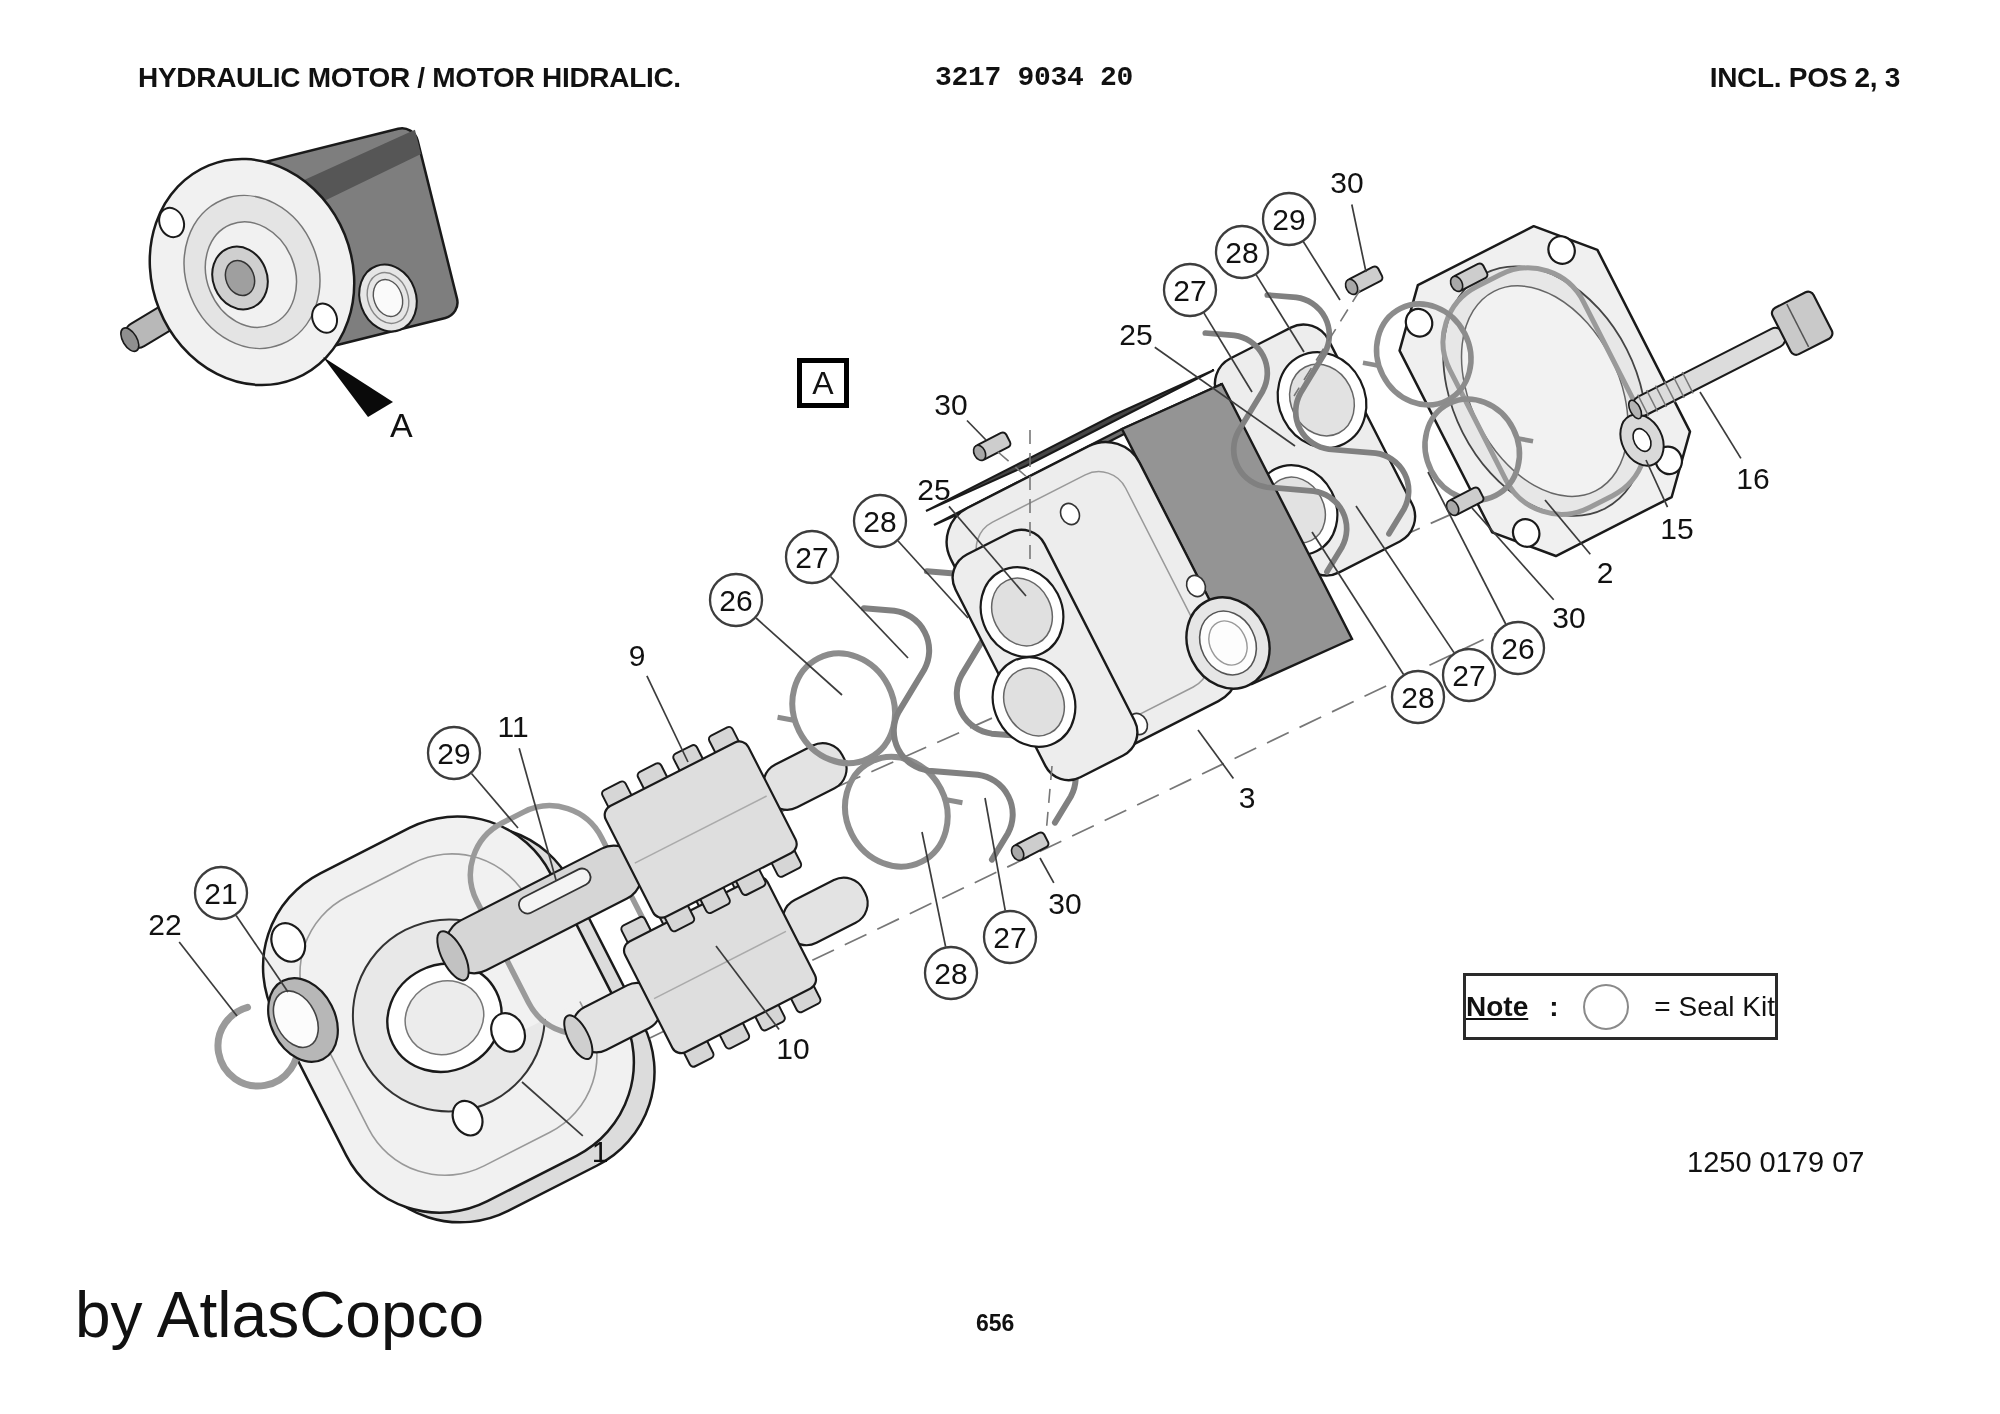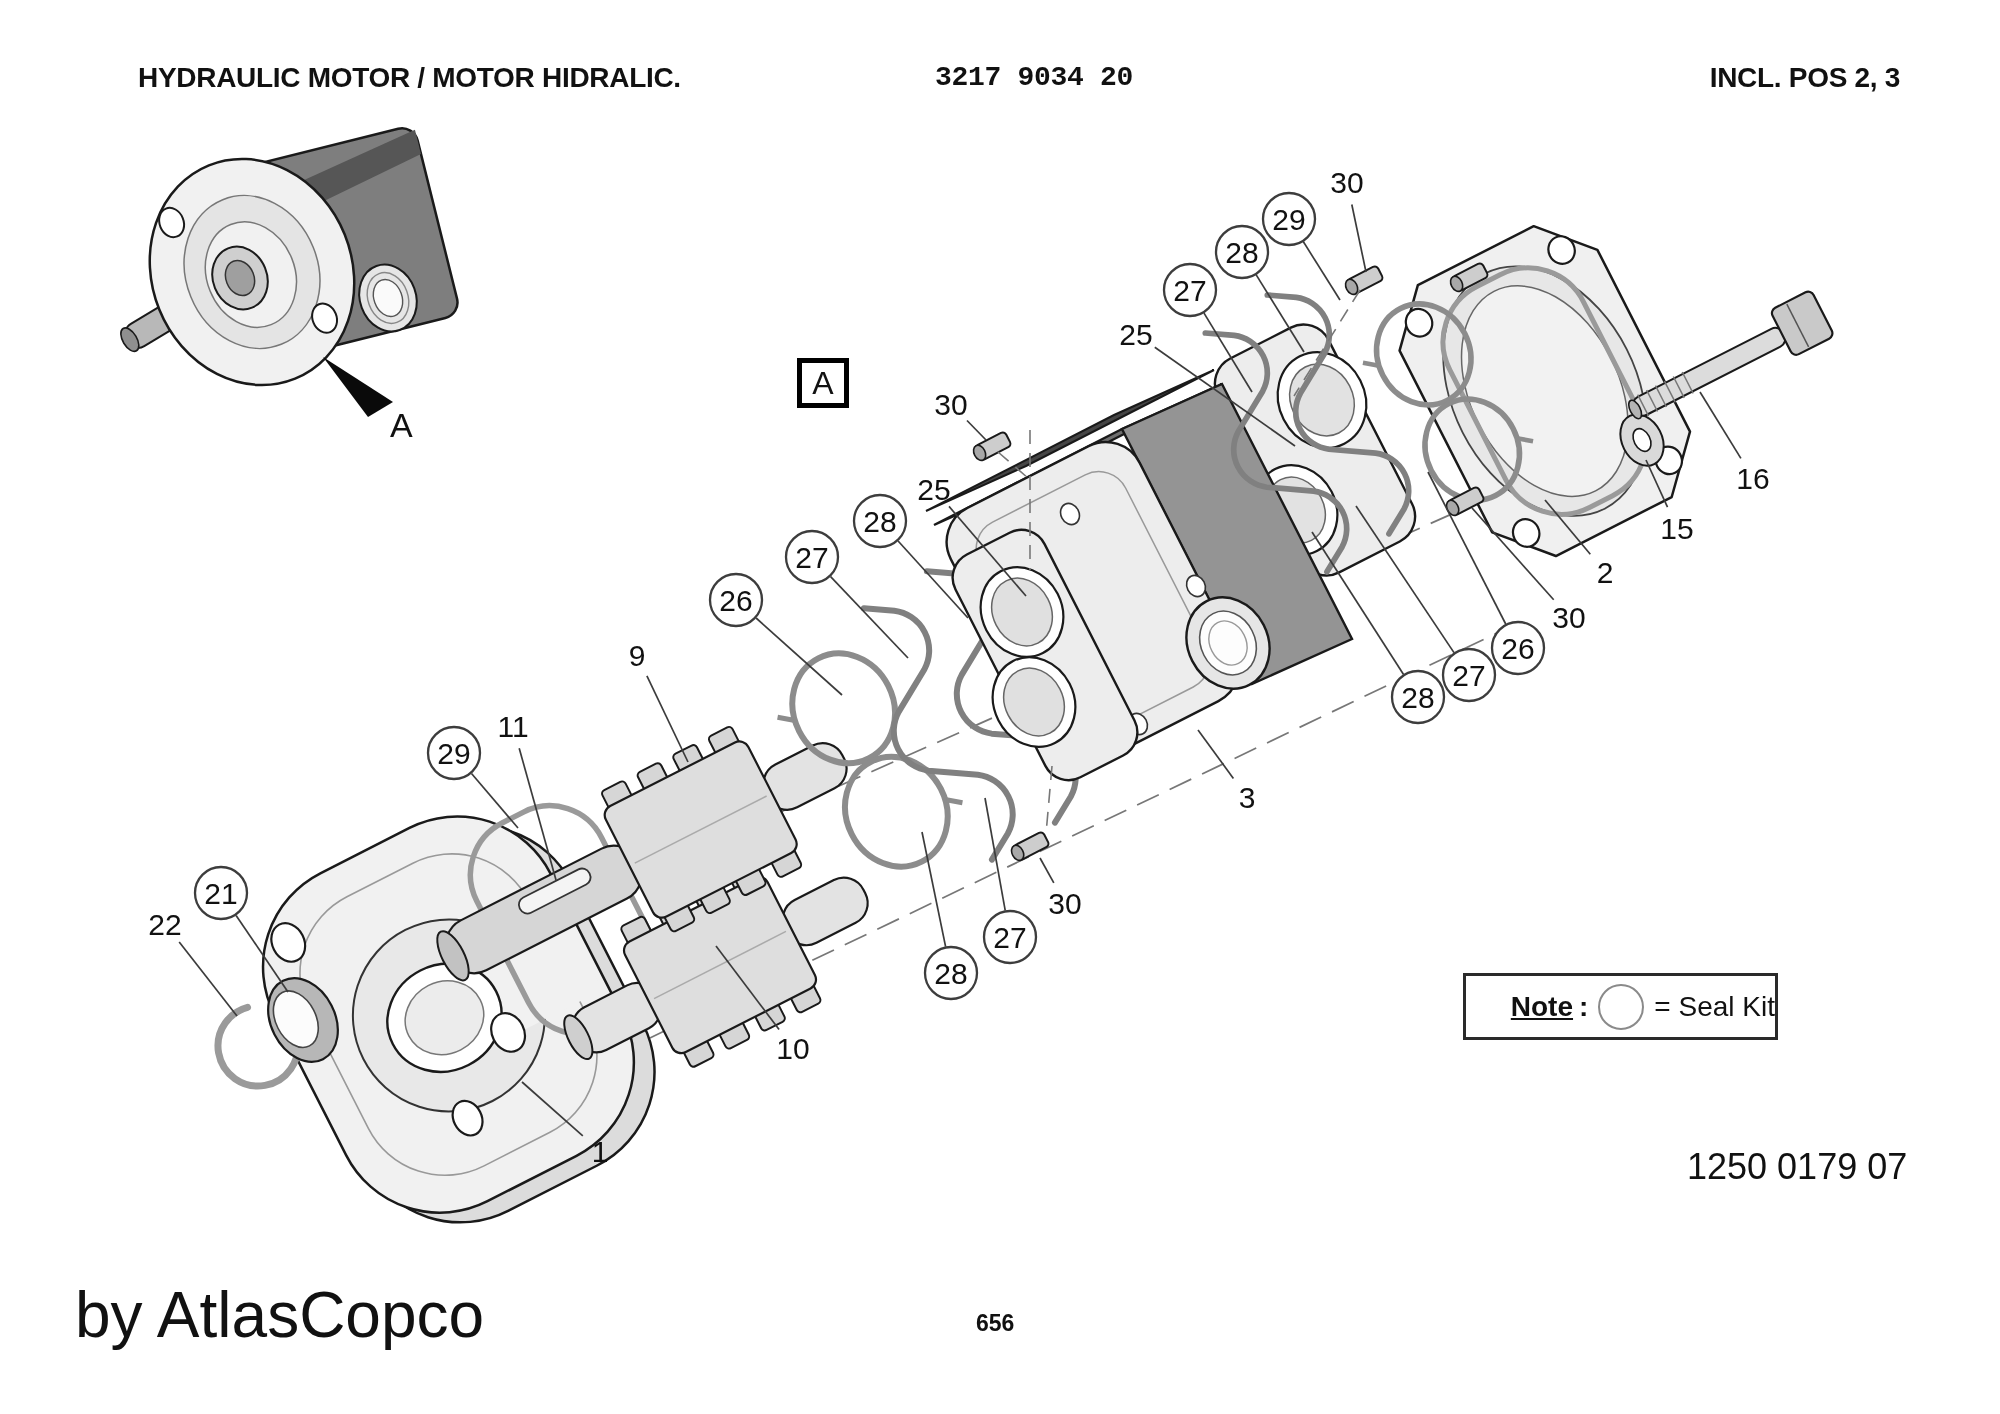--- a/index.html
+++ b/index.html
@@ -9,27 +9,27 @@
   #diagram text{font-family:"Liberation Sans",sans-serif;font-size:30px;fill:#111;}
   .hdr{position:absolute;top:62px;font-size:28px;font-weight:bold;letter-spacing:-0.3px;white-space:nowrap;}
   .hdr-title{left:138px;text-align:right;}
   .hdr-pn{left:935px;font-family:Liberation Mono, monospace;}
   .hdr-incl{right:100px;}
   .abox{position:absolute;left:797px;top:358px;width:52px;height:50px;border:5px solid #000;
         box-sizing:border-box;display:flex;align-items:center;justify-content:center;
         font-size:32px;font-weight:400;}
   .inset-a{position:absolute;left:390px;top:406px;font-size:34px;}
   .notebox{position:absolute;left:1463px;top:973px;width:315px;height:67px;border:3px solid #2a2a2a;
-        box-sizing:border-box;display:flex;align-items:center;justify-content:flex-end;gap:10px;
+        box-sizing:border-box;display:flex;align-items:center;justify-content:space-between;gap:10px;
         font-size:28px;background:#fff;}
   .note-word{font-weight:bold;text-decoration:underline;}
   .note-colon{font-weight:bold;margin-left:-4px;}
   .note-circle{display:inline-block;width:46px;height:46px;border:2.5px solid #8a8a8a;border-radius:50%;
         box-sizing:border-box;background:#fff;}
-  .dwg-no{position:absolute;left:1687px;top:1146px;font-size:36px;white-space:nowrap;}
+  .dwg-no{position:absolute;left:1687px;top:1146px;font-size:29px;white-space:nowrap;}
   .brand{position:absolute;left:75px;top:1278px;font-size:64px;white-space:nowrap;}
   .pageno{position:absolute;left:976px;top:1310px;font-size:23px;font-weight:bold;}
 </style>
 </head>
 <body>
 
 <div class="page">
 
   <svg id="diagram" viewBox="0 0 2000 1414">
     <defs>

